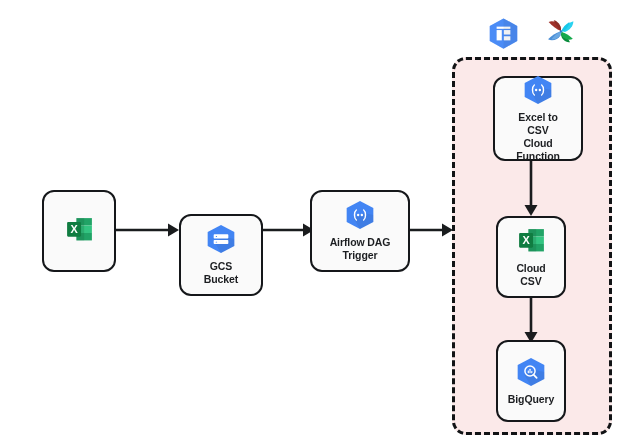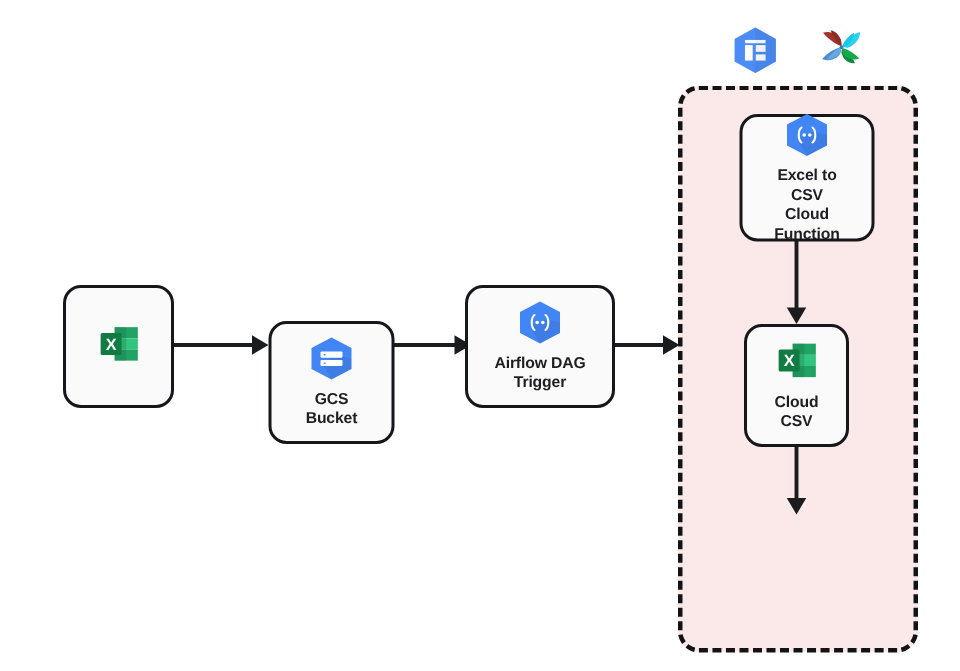--- a/index.html
+++ b/index.html
@@ -209,14 +209,30 @@
         <rect x="16" y="13.6" width="20" height="9.6" fill="#33c481"></rect>
         <rect x="16" y="23.2" width="20" height="9.6" fill="#21a366"></rect>
         <rect x="16" y="4" width="10" height="28.8" fill="#185c37" opacity="0.22"></rect>
         <rect x="4" y="9" width="18" height="19" rx="1.4" fill="#107c41"></rect>
         <text x="13" y="23.3" font-family="'Liberation Sans',sans-serif" font-size="14" font-weight="bold" fill="#ffffff" text-anchor="middle">X</text>
       </svg>
     </span>
     <span class="node-label">Cloud CSV</span>
   </div>
 
+  <div class="node" style="left:496px; top:340px; width:70px; height:82px;">
+    <span class="icon">
+      <svg width="32" height="32" viewBox="0 0 48 48" aria-hidden="true">
+        <polygon points="24,3 44,13.5 44,34.5 24,45 4,34.5 4,13.5" fill="#4285f4"></polygon>
+        <polygon points="24,45 44,34.5 44,24 30,21 14,28" fill="#1a1a1a" opacity="0.07"></polygon>
+        <circle cx="22.5" cy="22.5" r="7.6" fill="none" stroke="#ffffff" stroke-width="2.2"></circle>
+        <line x1="27.8" y1="28" x2="32.5" y2="32.8" stroke="#ffffff" stroke-width="2.6" stroke-linecap="round"></line>
+        <g fill="#ffffff">
+          <rect x="19.1" y="21.6" width="1.7" height="4.2" rx="0.5"></rect>
+          <rect x="21.7" y="19.3" width="1.7" height="6.5" rx="0.5"></rect>
+          <rect x="24.3" y="22.6" width="1.7" height="3.2" rx="0.5"></rect>
+        </g>
+      </svg>
+    </span>
+    <span class="node-label">BigQuery</span>
+  </div>
 
 </div>
 
 </body></html>

